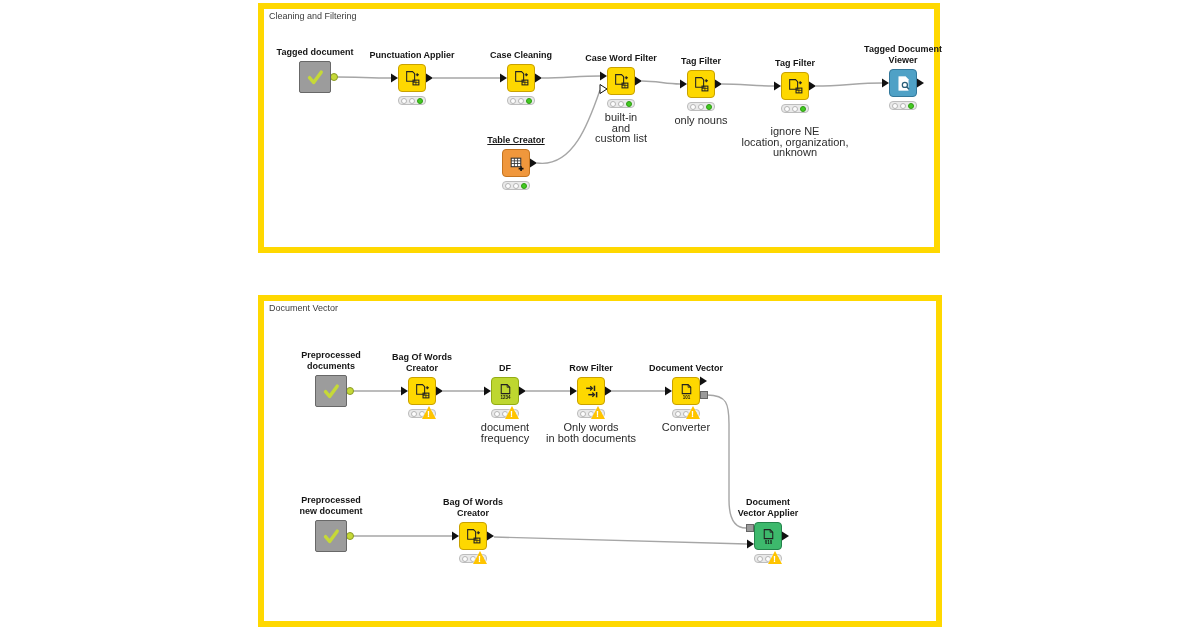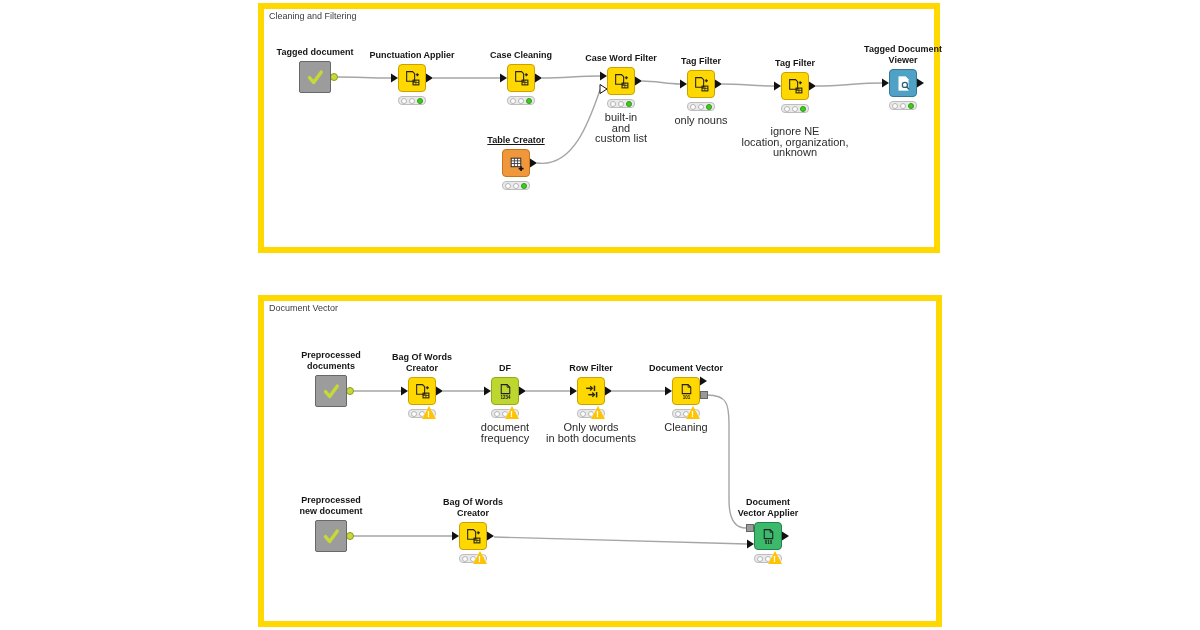--- a/index.html
+++ b/index.html
@@ -297,21 +297,21 @@
       </span>
     </div>
     <div class="traffic" style="left: 672px; top: 409px;">
       <span class="dot"></span>
       <span class="dot"></span>
       <span class="dot dim-green"></span>
     </div>
     <div class="warn" style="left: 685.5px; top: 406px;">
       <span>!</span>
     </div>
-    <div class="node-label" style="left: 611px; top: 422px;">Cleaning</div>
+    <div class="node-label" style="left: 611px; top: 422px;">Converter</div>
     <div class="node-title" style="left: 266px; top: 495px;">Preprocessed
 new document</div>
     <div class="node meta" style="left: 315px; top: 520px; width: 32px; height: 32px; background: rgb(156, 156, 156); border: 1px solid rgb(104, 104, 104);">
       <span>
         <svg viewBox="0 0 32 32">
           <path d="M8 17l6 7 11-15" fill="none" stroke="#C6D937" stroke-width="5" stroke-linecap="round" stroke-linejoin="round"></path>
         </svg>
       </span>
     </div>
     <div class="node-title" style="left: 408px; top: 497px;">Bag Of Words

